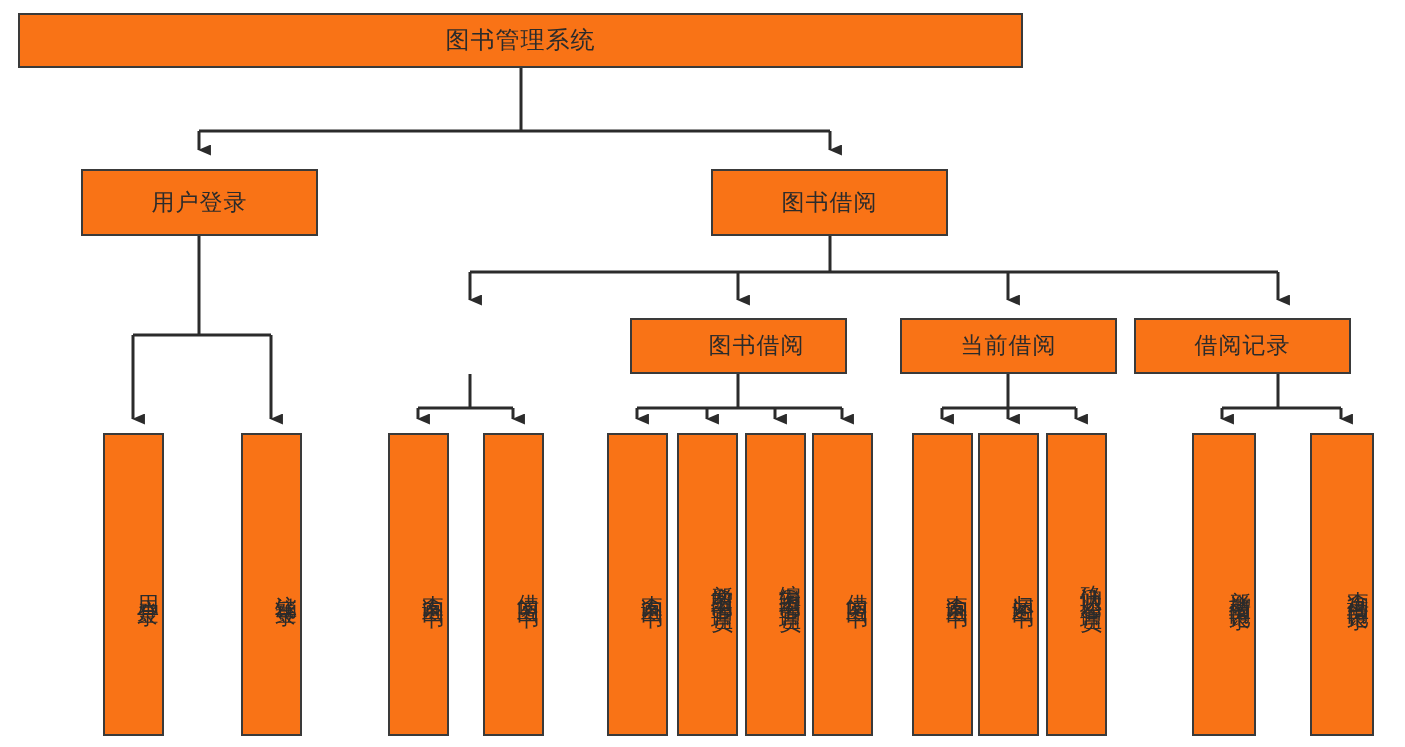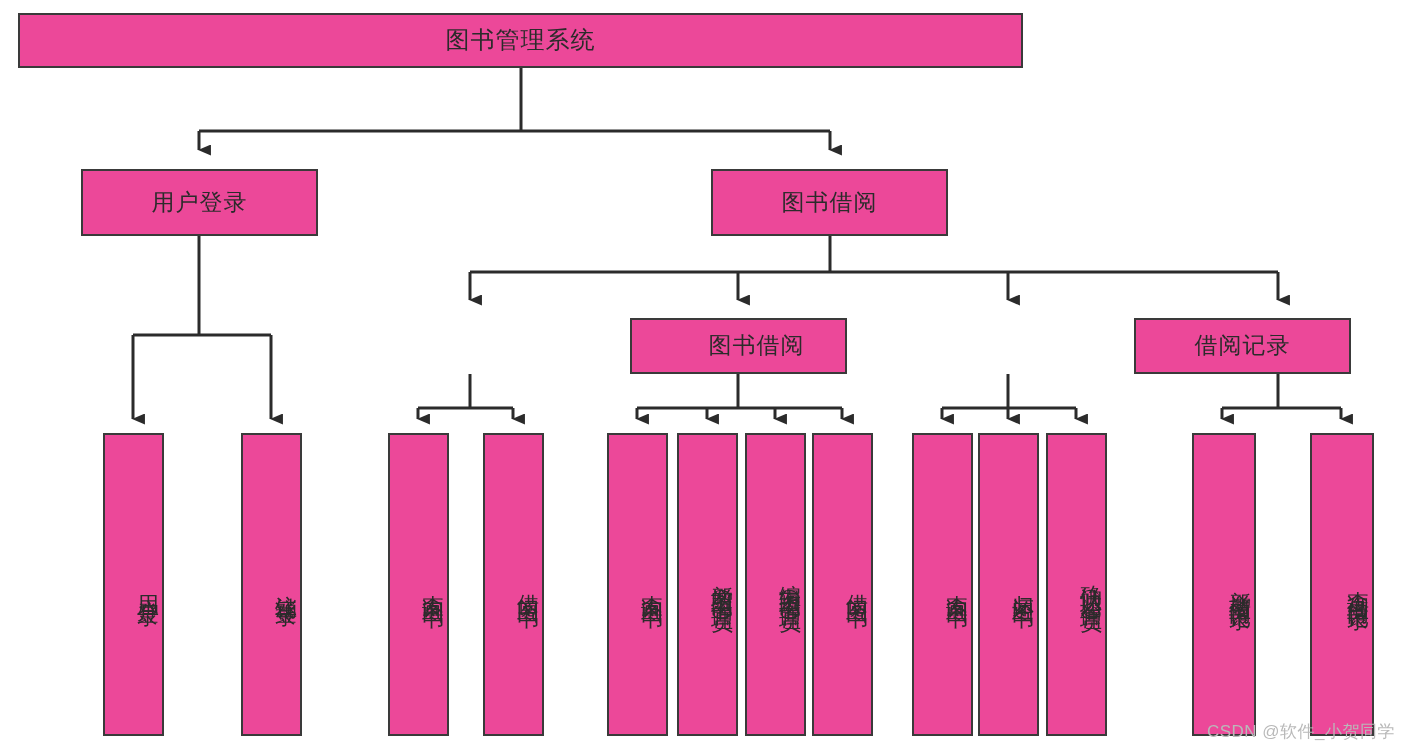--- a/index.html
+++ b/index.html
@@ -10,21 +10,21 @@
     font-family:"Liberation Sans","DejaVu Sans",sans-serif;
     overflow:hidden;
     position:relative;
   }
   #diagram-root{position:absolute;left:0;top:0;width:1405px;height:747px;}
   svg#edges{position:absolute;left:0;top:0;width:1405px;height:747px;pointer-events:none;}
 
   .node{
     position:absolute;
     box-sizing:border-box;
-    background:#ec4899;
+    background:#f97316;
     border:2.5px solid #3a3a3a;
     display:flex;
     align-items:center;
     justify-content:center;
     color:#2b2b2b;
   }
   .node.horiz{
     font-size:23px;
     letter-spacing:1px;
     line-height:1.2;
@@ -115,20 +115,21 @@
       <path d="M 1341 408 L 1341 419" marker-end="url(#arrow)"></path>
     </g>
   </svg>
 
   <div class="node horiz root" style="left:18px;top:13px;width:1005px;height:55px;">图书管理系统</div>
 
   <div class="node horiz" style="left:81px;top:169px;width:237px;height:67px;">用户登录</div>
   <div class="node horiz" style="left:711px;top:169px;width:237px;height:67px;">图书借阅</div>
 
   <div class="node horiz" style="left:630px;top:318px;width:217px;height:56px;padding-left:36px;">图书借阅</div>
+  <div class="node horiz" style="left:900px;top:318px;width:217px;height:56px;">当前借阅</div>
   <div class="node horiz" style="left:1134px;top:318px;width:217px;height:56px;">借阅记录</div>
 
   <div class="node vert" style="left:103px;top:433px;width:61px;height:303px;">
     <span>用户登录</span>
   </div>
   <div class="node vert" style="left:241px;top:433px;width:61px;height:303px;">
     <span>注销登录</span>
   </div>
 
   <div class="node vert" style="left:388px;top:433px;width:61px;height:303px;">
@@ -161,14 +162,13 @@
     <span>确认归还（管理员）</span>
   </div>
 
   <div class="node vert" style="left:1192px;top:433px;width:64px;height:303px;">
     <span>新增借阅记录</span>
   </div>
   <div class="node vert" style="left:1310px;top:433px;width:64px;height:303px;">
     <span>查询借阅记录</span>
   </div>
 
-  <div class="watermark">CSDN @软件_小贺同学</div>
 </div>
 
 </body></html>

